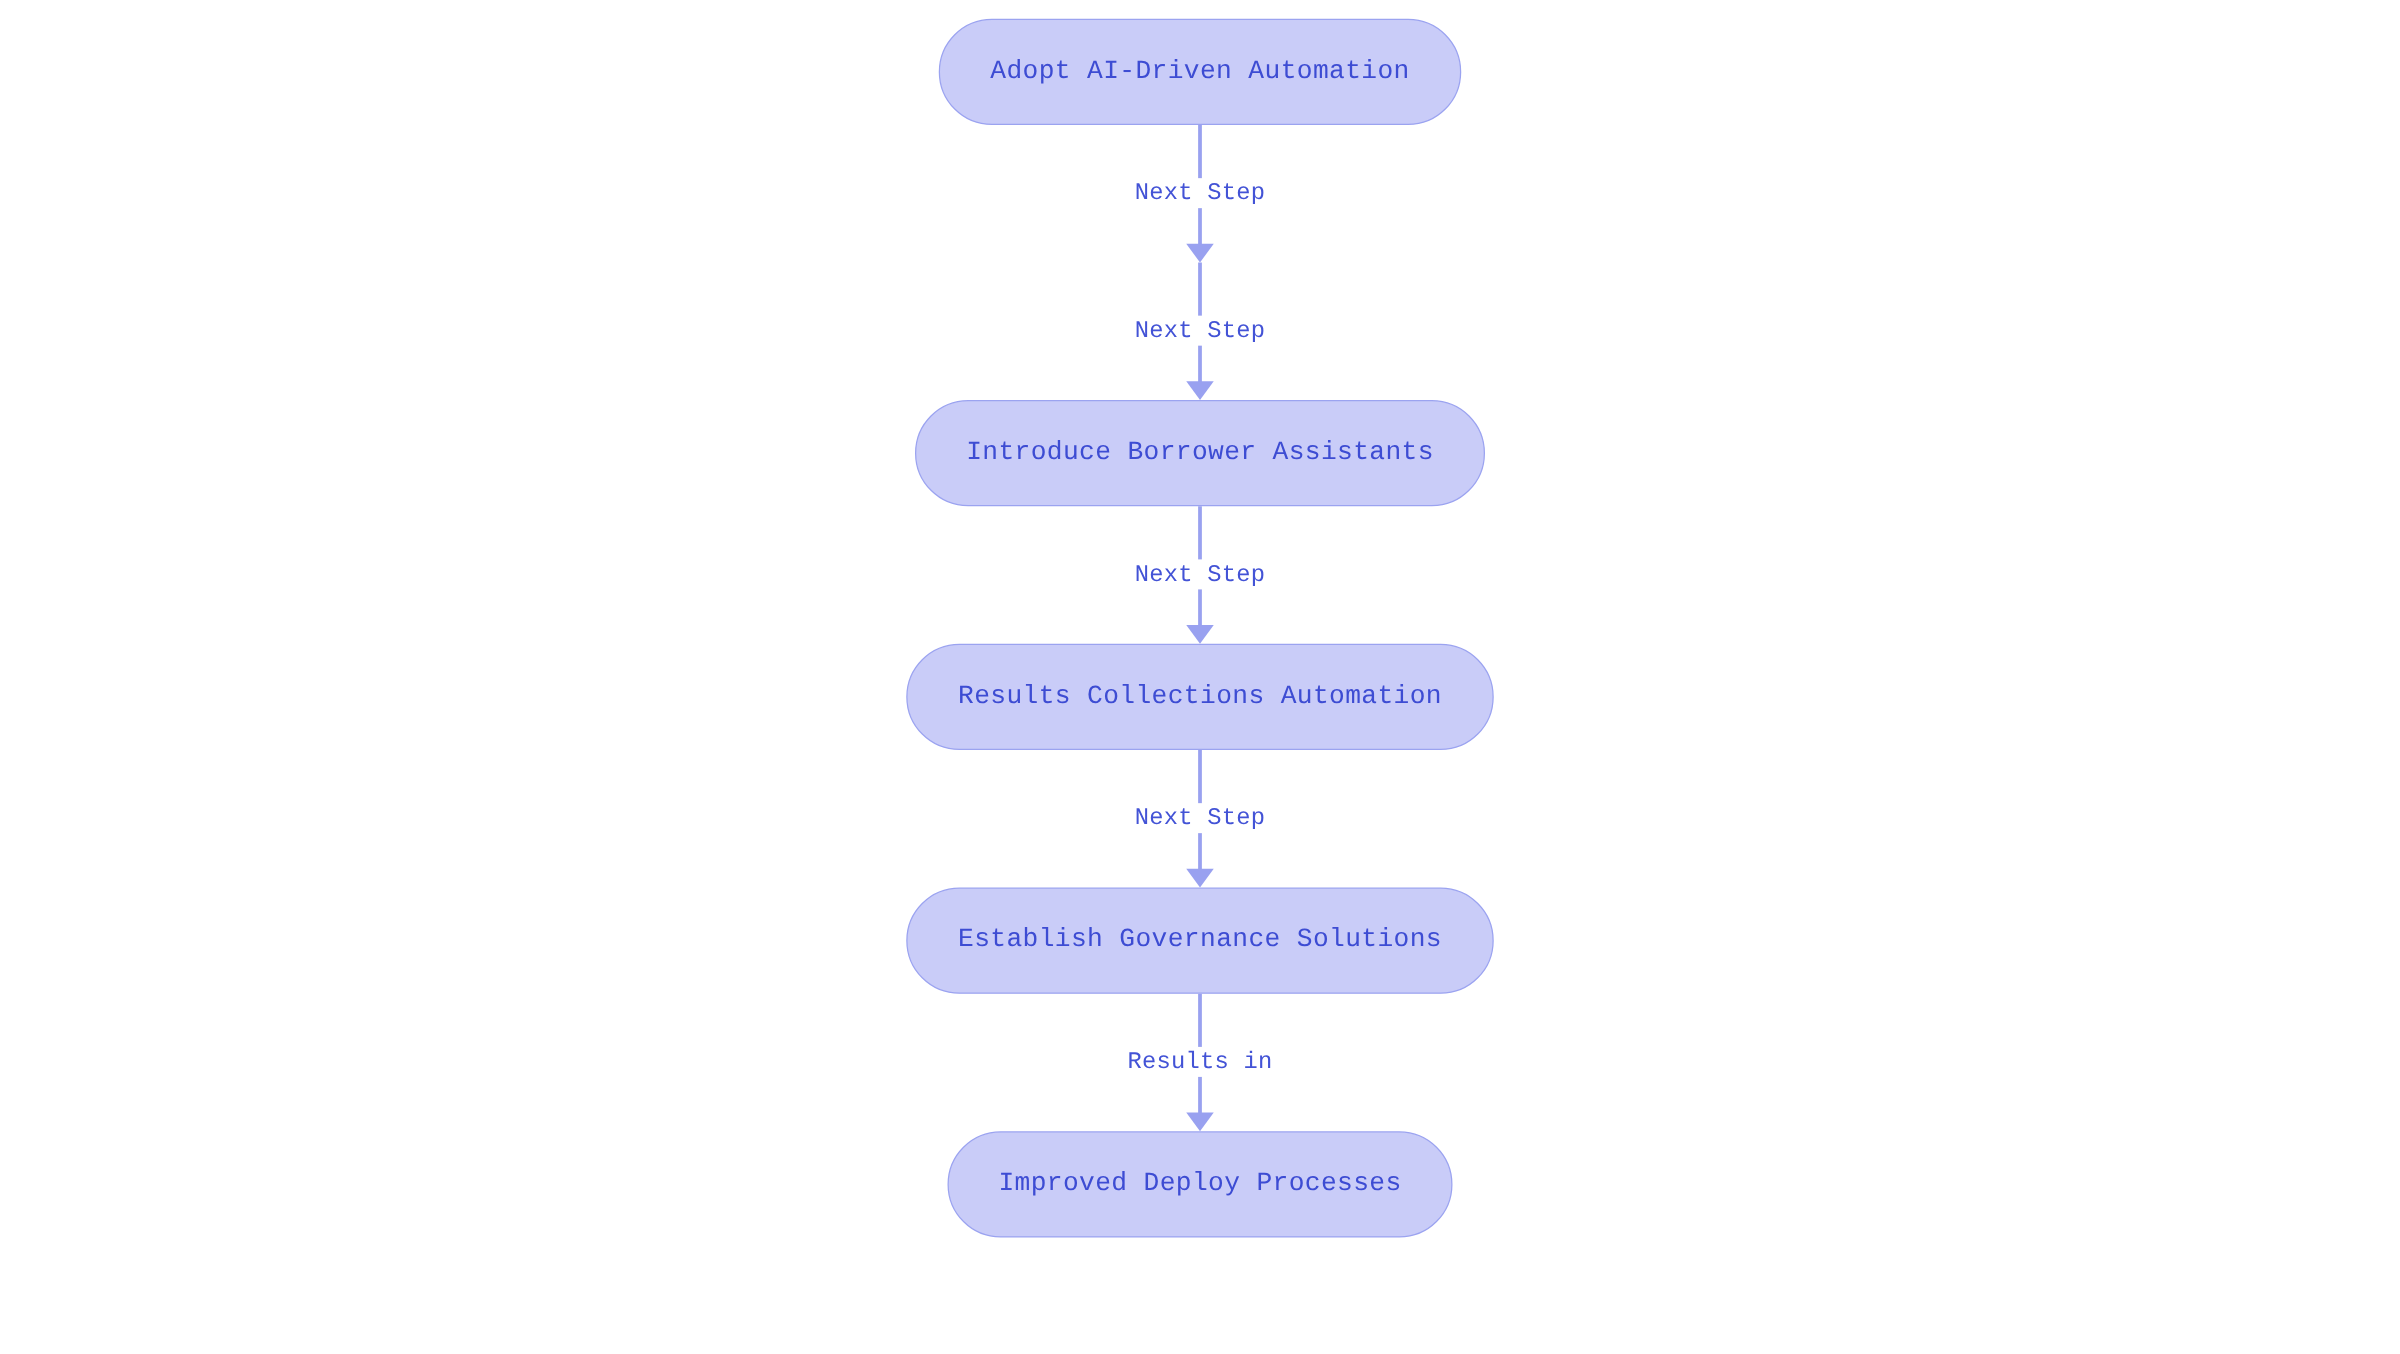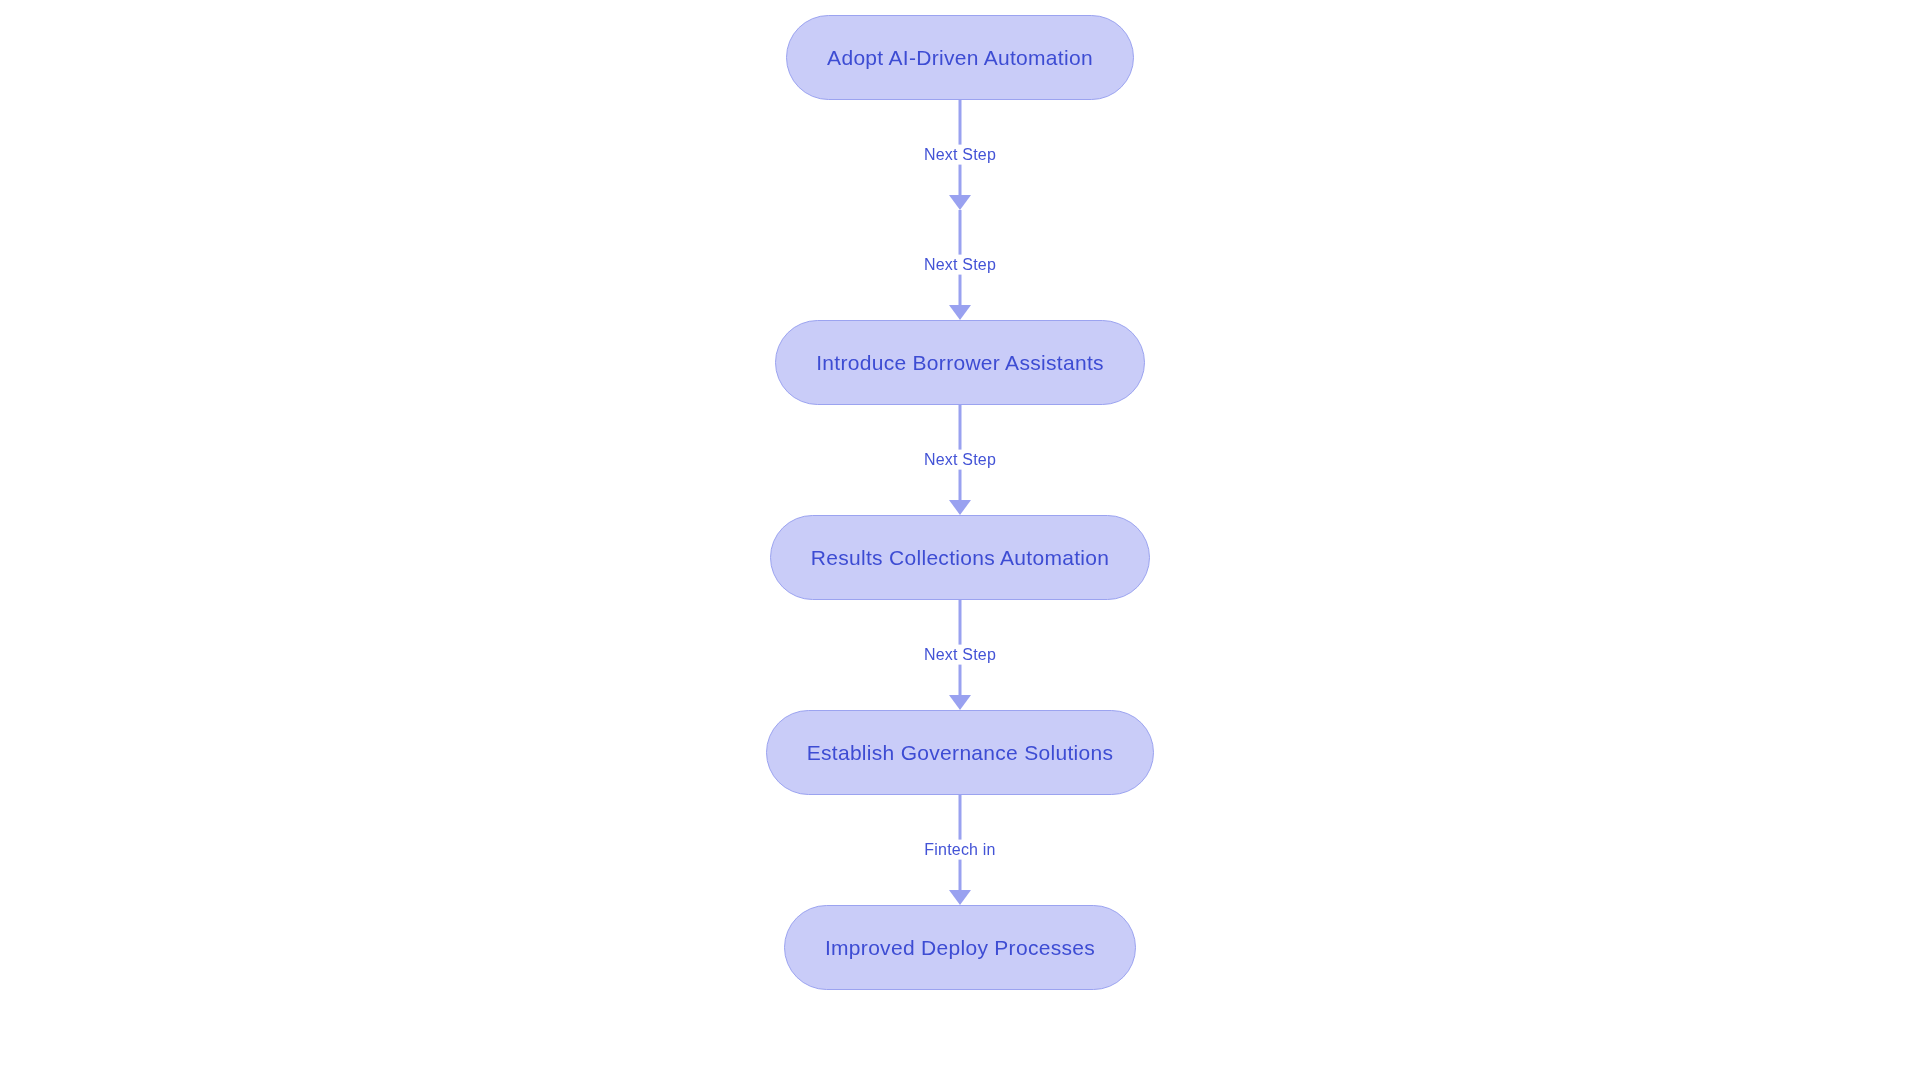--- a/index.html
+++ b/index.html
@@ -2,21 +2,21 @@
 <html style="--background: #ffffff; --node-fill: #c9ccf8; --node-border: #9ba3f0; --node-text: #3d4cd3; --edge-line: #99a1f0; --edge-label-text: #4353d6;"><head>
 <meta charset="utf-8">
 <style>
   html, body { margin: 0; padding: 0; background: #ffffff; }
   .canvas {
     position: relative;
     width: 1920px;
     height: 1083px;
     background: var(--background, #ffffff);
     overflow: hidden;
-    font-family: Liberation Sans, sans-serif;
+    font-family: Liberation Mono, monospace;
     border-radius: 19px;
   }
   .flow {
     position: absolute;
     left: 0; top: 0;
     width: 100%;
     padding-top: 15px;
     box-sizing: border-box;
     display: flex;
     flex-direction: column;
@@ -65,21 +65,21 @@
     border-right: 11px solid transparent;
     border-top: 15px solid var(--edge-line, #99a1f0);
   }
   .edge-label {
     position: absolute;
     left: 50%;
     top: 50%;
     transform: translate(-50%, -52%);
     background: var(--background, #ffffff);
     padding: 1px 7px;
-    font-size: 16px;
+    font-size: 19px;
     color: var(--edge-label-text, #4353d6);
     letter-spacing: 0.2px;
     white-space: nowrap;
   }
 </style>
 </head>
 <body>
 
 <div class="canvas">
   <div class="flow">
@@ -121,21 +121,21 @@
       <div class="edge-label">Next Step</div>
     </div>
 
     <div class="node">
       <span>Establish Governance Solutions</span>
     </div>
 
     <div class="connector">
       <div class="edge-line"></div>
       <div class="arrowhead"></div>
-      <div class="edge-label">Fintech in</div>
+      <div class="edge-label">Results in</div>
     </div>
 
     <div class="node">
       <span>Improved Deploy Processes</span>
     </div>
 
   </div>
 </div>
 
 </body></html>

